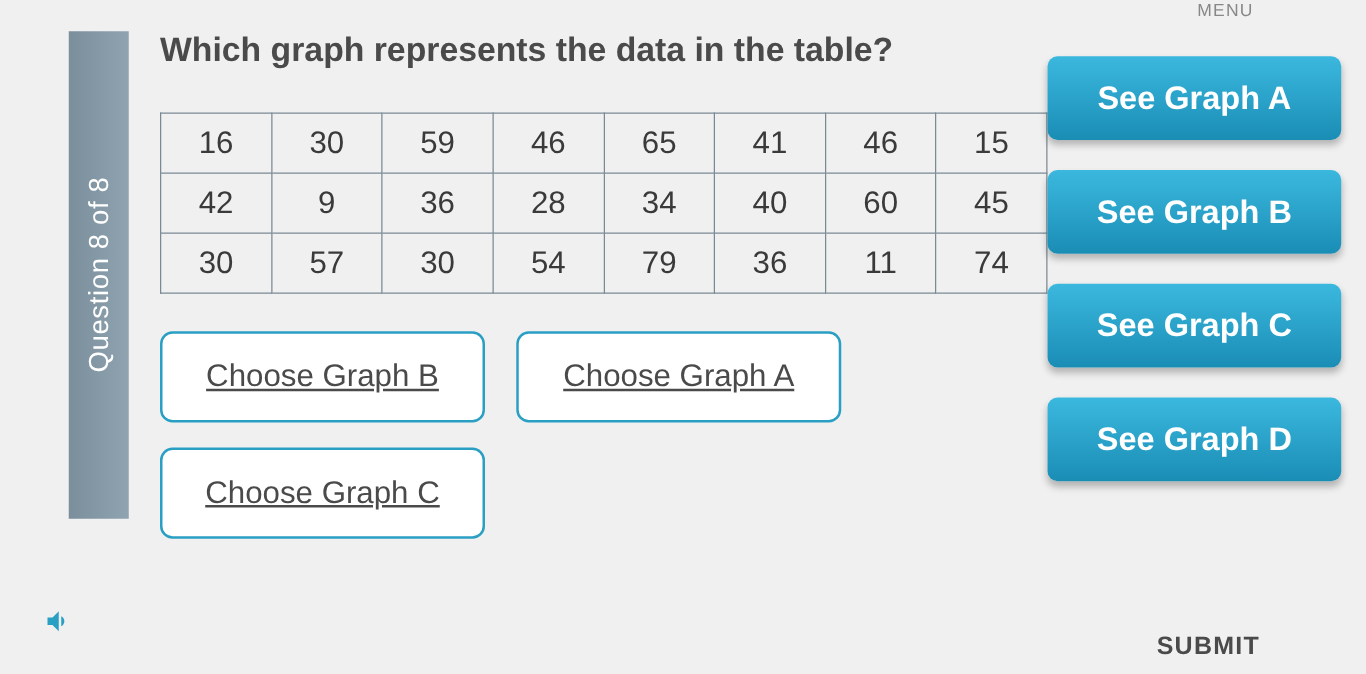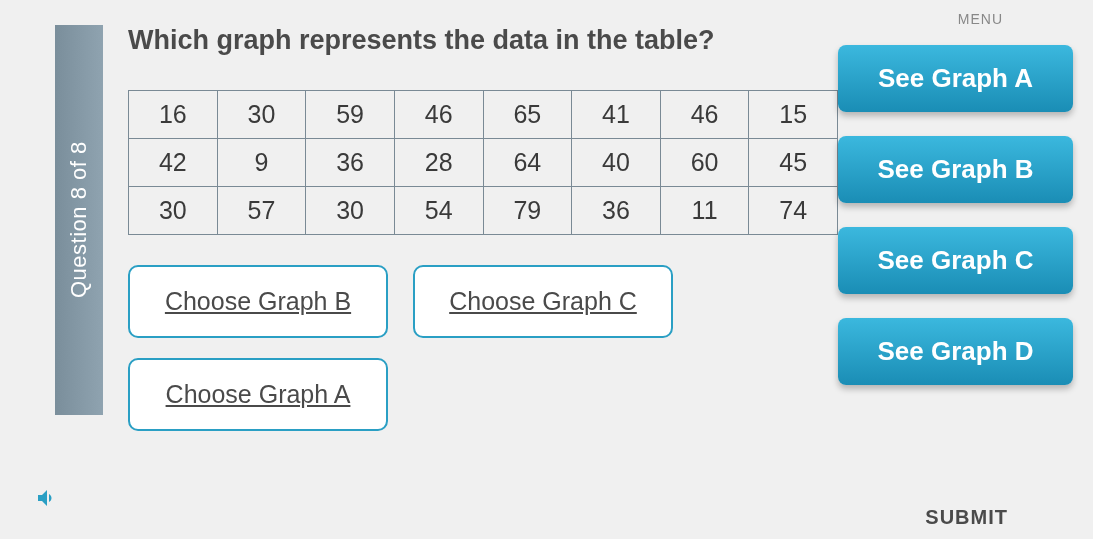--- a/index.html
+++ b/index.html
@@ -100,21 +100,21 @@
       position: absolute;
       bottom: 10px;
       right: 85px;
       font-size: 20px;
       font-weight: 600;
       color: #4a4a4a;
       letter-spacing: 1px;
     }
     .menu-label {
       position: absolute;
-      top: 11px;
+      top: 0;
       right: 90px;
       font-size: 14px;
       color: #888;
       letter-spacing: 1px;
     }
     .speaker-icon {
       position: absolute;
       bottom: 25px;
       left: 35px;
       color: #2a9fc4;
@@ -141,42 +141,42 @@
         <td>65</td>
         <td>41</td>
         <td>46</td>
         <td>15</td>
       </tr>
       <tr>
         <td>42</td>
         <td>9</td>
         <td>36</td>
         <td>28</td>
-        <td>64</td>
+        <td>34</td>
         <td>40</td>
         <td>60</td>
         <td>45</td>
       </tr>
       <tr>
         <td>30</td>
         <td>57</td>
         <td>30</td>
         <td>54</td>
         <td>79</td>
         <td>36</td>
         <td>11</td>
         <td>74</td>
       </tr>
     </tbody>
       </table>
 
     <div class="answer-options">
       <button class="answer-btn">Choose Graph B</button>
+      <button class="answer-btn">Choose Graph A</button>
       <button class="answer-btn">Choose Graph C</button>
-      <button class="answer-btn">Choose Graph A</button>
     </div>
   </div>
 
   <div class="side-buttons">
     <button class="side-btn">See Graph A</button>
     <button class="side-btn">See Graph B</button>
     <button class="side-btn">See Graph C</button>
     <button class="side-btn">See Graph D</button>
   </div>
 </div>

